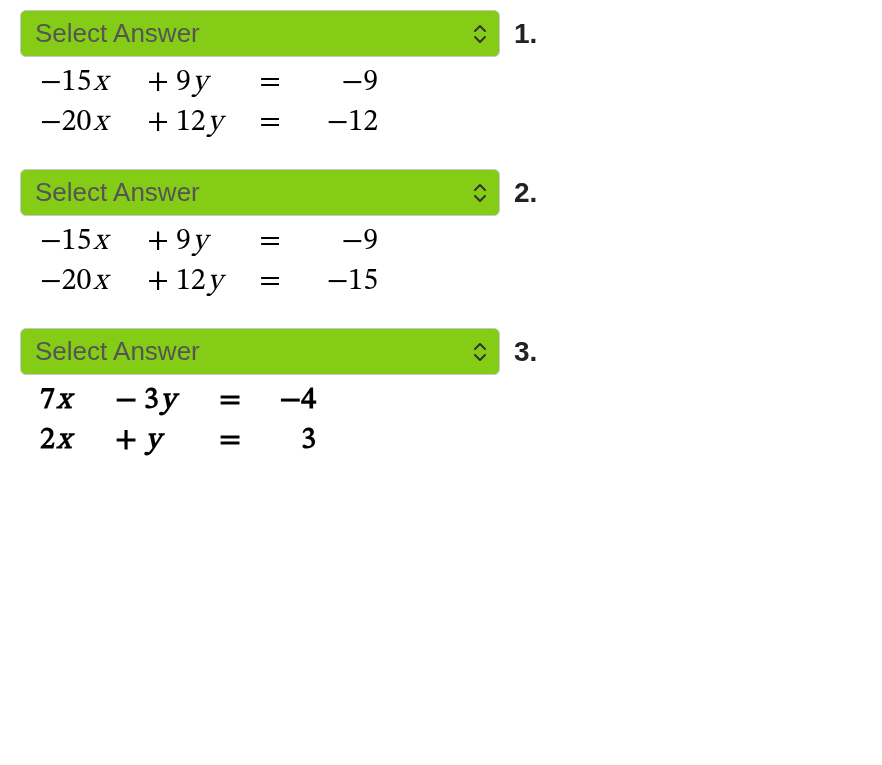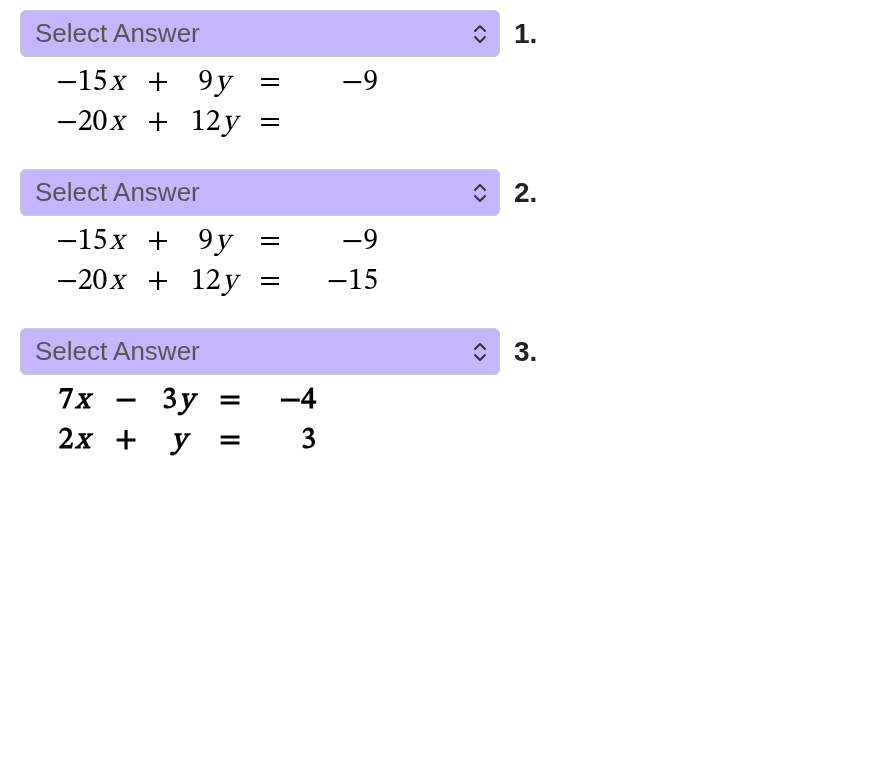--- a/index.html
+++ b/index.html
@@ -27,21 +27,21 @@
     align-items: center;
     margin-bottom: 6px;
   }
   .select-box {
     display: flex;
     align-items: center;
     justify-content: space-between;
     width: 480px;
     border: 1px solid #c7c7c7;
     border-radius: 6px;
-    background: #c4b5fd;
+    background: #84cc16;
     padding: 7px 12px 7px 14px;
     box-sizing: border-box;
     font-size: 26px;
     color: #666;
     cursor: pointer;
   }
   .select-label {
     color: #555;
   }
   .updown-icon {
@@ -71,21 +71,21 @@
     margin-left: 20px;
   }
   .eq-wide {
     grid-template-columns: 100px 36px 76px 36px 90px;
   }
   .eq-narrow {
     grid-template-columns: 68px 36px 68px 36px 68px;
     font-weight: bold;
   }
   .cell-coef {
-    text-align: center;
+    text-align: left;
     white-space: nowrap;
   }
   .cell-op {
     text-align: center;
     white-space: nowrap;
   }
   .cell-eq {
     text-align: center;
     white-space: nowrap;
   }
@@ -124,20 +124,21 @@
       <span class="cell-coef"><span>−15</span><span class="sp"></span><span class="mi">x</span></span>
       <span class="cell-op">+</span>
       <span class="cell-coef"><span>9</span><span class="sp"></span><span class="mi">y</span></span>
       <span class="cell-eq">=</span>
       <span class="cell-rhs">−9</span>
 
       <span class="cell-coef"><span>−20</span><span class="sp"></span><span class="mi">x</span></span>
       <span class="cell-op">+</span>
       <span class="cell-coef"><span>12</span><span class="sp"></span><span class="mi">y</span></span>
       <span class="cell-eq">=</span>
+      <span class="cell-rhs">−12</span>
     </div>
   </div>
 
   <div class="problem-block">
     <div class="select-row">
       <div class="select-box">
         <span class="select-label">Select Answer</span>
         <span class="updown-icon">
           <svg width="14" height="22" viewBox="0 0 14 22" stroke="#333" stroke-width="2" fill="none" stroke-linecap="round" stroke-linejoin="round">
             <polyline points="2,8 7,3 12,8"></polyline>

